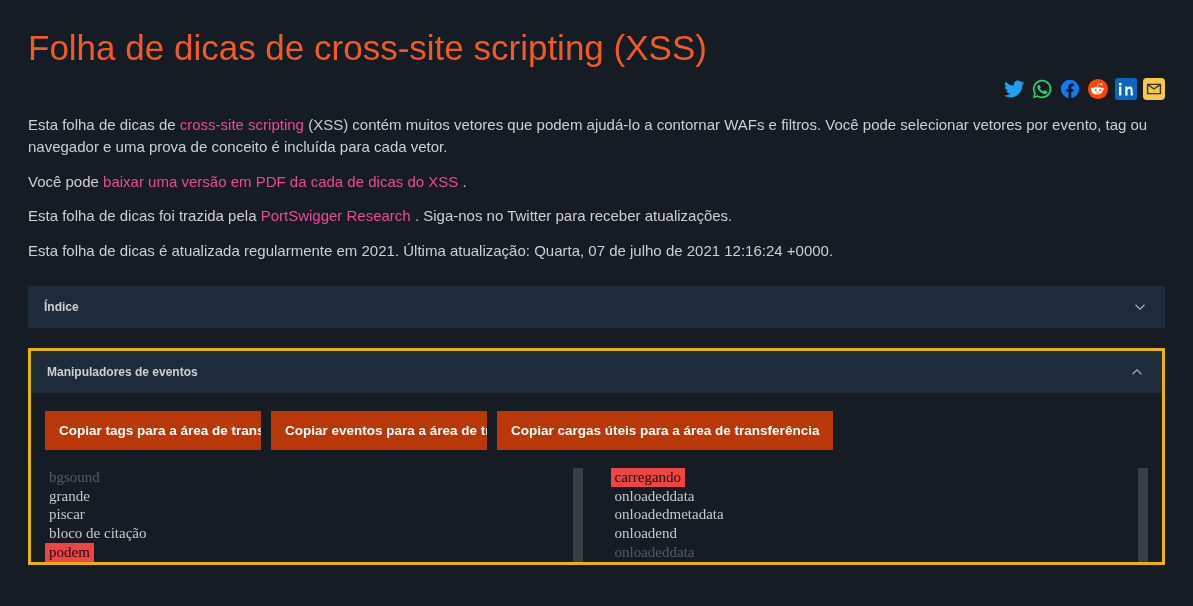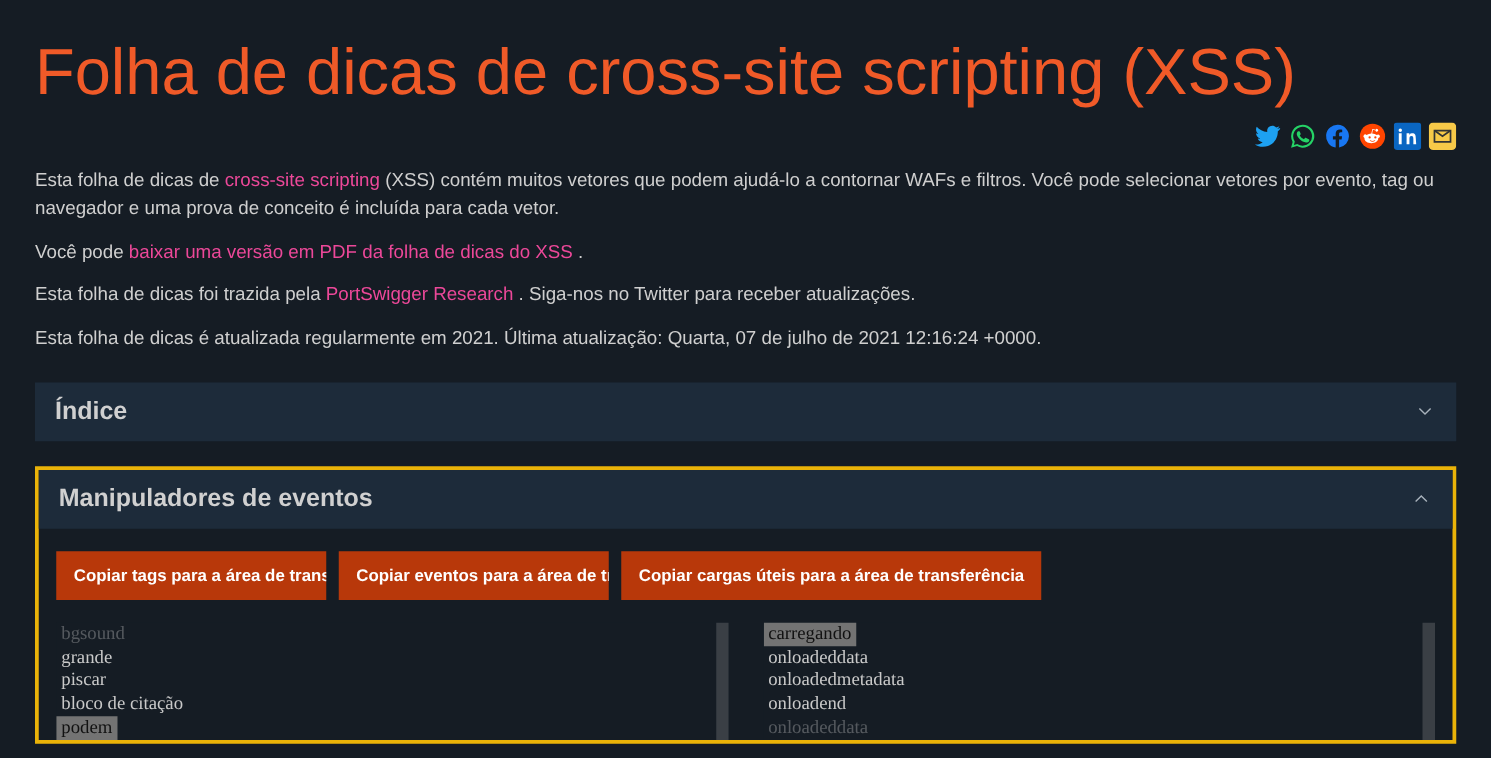--- a/index.html
+++ b/index.html
@@ -8,21 +8,21 @@
     color: #d0d0d0;
     font-family: Arial, Helvetica, sans-serif;
     font-size: 15px;
     width: 1193px;
     height: 606px;
     overflow: hidden;
     padding: 28px 28px 0 28px;
   }
   h1 {
     color: #f05a28;
-    font-size: 52px;
+    font-size: 35px;
     font-weight: 400;
     margin-bottom: 10px;
   }
   .share-row {
     display: flex;
     justify-content: flex-end;
     gap: 6px;
     margin-bottom: 14px;
   }
   .share-icon {
@@ -41,21 +41,21 @@
 
   .accordion {
     background: #1d2b3a;
     padding: 12px 16px;
     margin-top: 24px;
     display: flex;
     align-items: center;
     justify-content: space-between;
     cursor: pointer;
   }
-  .accordion-title { color: #d0d0d0; font-weight: 700; font-size: 20px; }
+  .accordion-title { color: #d0d0d0; font-weight: 700; font-size: 12px; }
   .chevron { width: 18px; height: 18px; stroke: #a8b2bb; stroke-width: 1.5; fill: none; }
 
   .section {
     border: 3px solid #eab308;
     margin-top: 20px;
   }
   .section-header {
     background: #1d2b3a;
     padding: 12px 16px;
     display: flex;
@@ -97,21 +97,21 @@
     background: #3a3f45;
   }
   .opt {
     padding: 0px 4px;
     color: #c9c9c9;
     font-size: 15px;
     line-height: 1.25;
     cursor: pointer;
     width: fit-content;
   }
-  .opt.selected { background: #737373; color: #111; }
+  .opt.selected { background: #ef4444; color: #111; }
 </style>
 </head>
 <body>
 
 <h1>Folha de dicas de cross-site scripting (XSS)</h1>
 
 <div class="share-row">
   <span class="share-icon">
     <svg viewBox="0 0 24 24" width="22" height="22">
         <path fill="#1DA1F2" d="M23 4.9c-.8.4-1.7.6-2.6.8.9-.6 1.6-1.5 2-2.5-.9.5-1.9.9-2.9 1.1-.8-.9-2-1.5-3.3-1.5-2.5 0-4.5 2-4.5 4.5 0 .4 0 .7.1 1C8 8.1 4.8 6.4 2.6 3.8c-.4.7-.6 1.4-.6 2.3 0 1.6.8 3 2 3.8-.7 0-1.4-.2-2-.6v.1c0 2.2 1.6 4 3.6 4.5-.4.1-.8.2-1.2.2-.3 0-.6 0-.9-.1.6 1.8 2.3 3.1 4.3 3.2-1.6 1.2-3.5 2-5.7 2H1c2 1.3 4.4 2 7 2 8.4 0 13-7 13-13v-.6c.9-.6 1.7-1.4 2-2.2z"></path>
@@ -148,21 +148,21 @@
         <path d="M5 7l7 5 7-5" fill="none" stroke="#333" stroke-width="1.5"></path>
       </svg>
   </span>
 </div>
 
 <p class="para">
   <span>Esta folha de dicas de </span><a class="ilink">cross-site scripting</a><span> (XSS) contém muitos vetores que podem ajudá-lo a contornar WAFs e filtros. Você pode selecionar vetores por evento, tag ou navegador e uma prova de conceito é incluída para cada vetor.</span>
 </p>
 
 <p class="para">
-  <span>Você pode </span><a class="ilink">baixar uma versão em PDF da folha de dicas do XSS </a><span>.</span>
+  <span>Você pode </span><a class="ilink">baixar uma versão em PDF da cada de dicas do XSS </a><span>.</span>
 </p>
 
 <p class="para">
   <span>Esta folha de dicas foi trazida pela </span><a class="ilink">PortSwigger Research </a><span>. Siga-nos no Twitter para receber atualizações.</span>
 </p>
 
 <p class="para">Esta folha de dicas é atualizada regularmente em 2021. Última atualização: Quarta, 07 de julho de 2021 12:16:24 +0000.</p>
 
 <div class="accordion">
   <span class="accordion-title">Índice</span>

